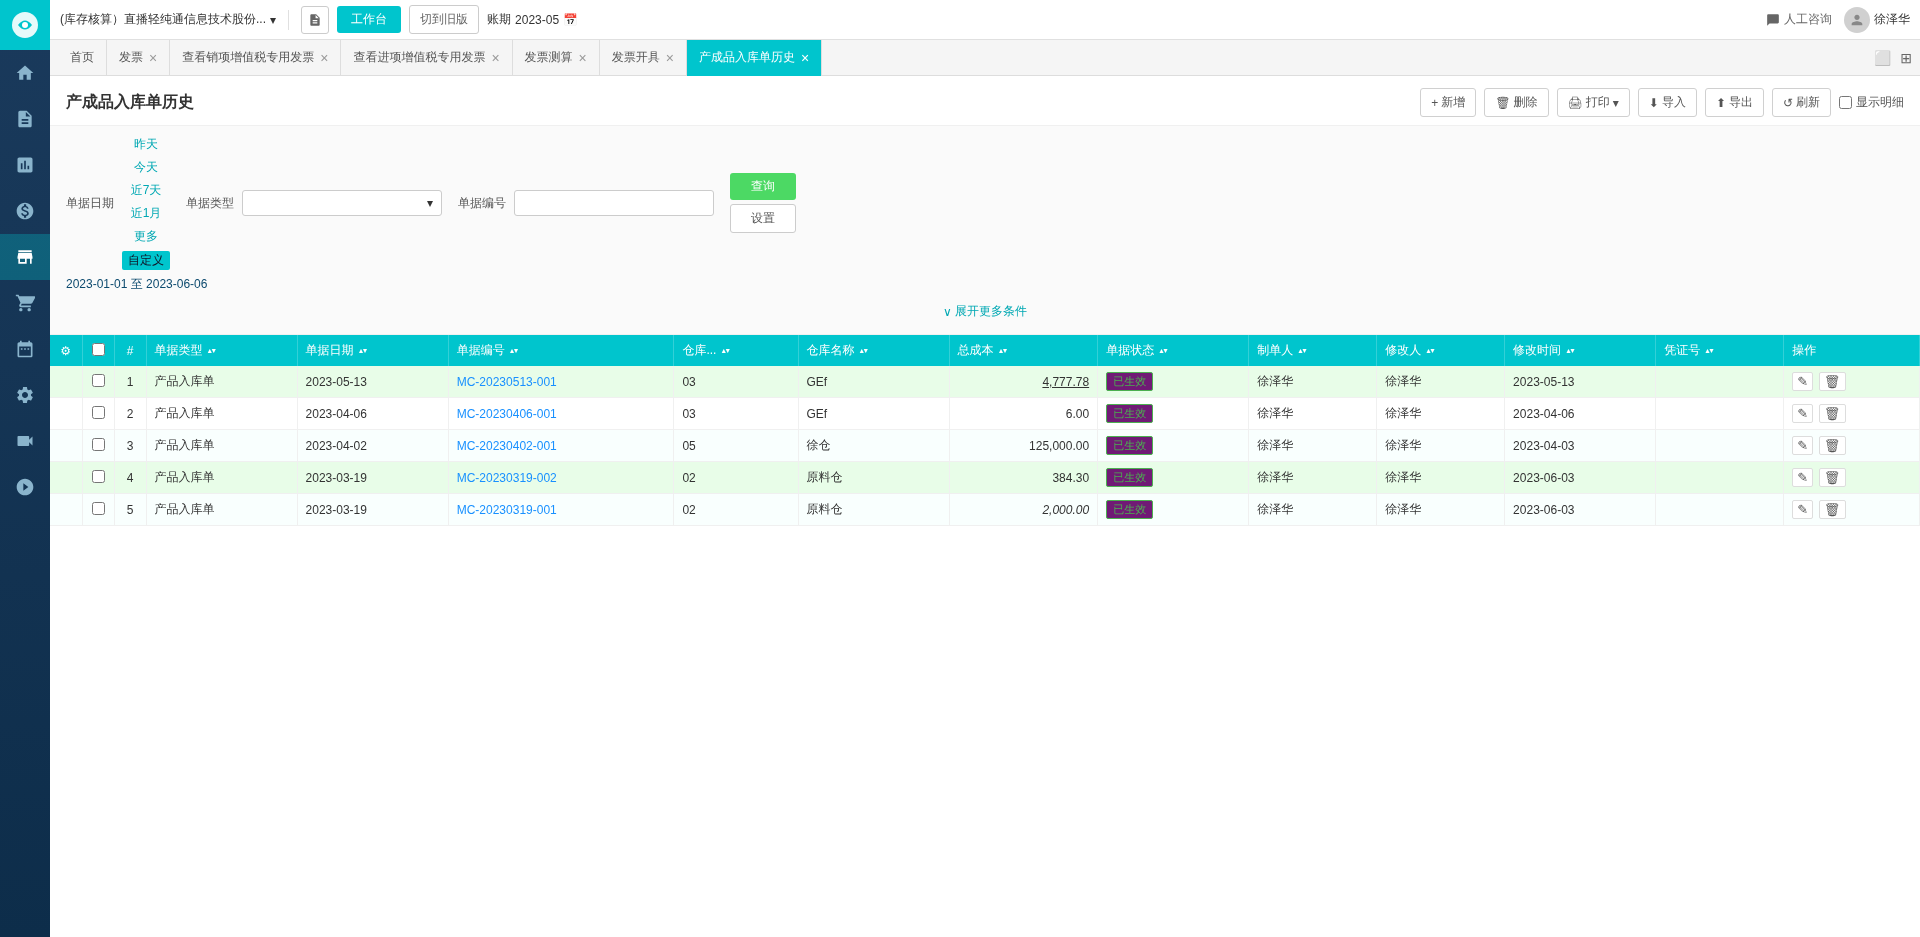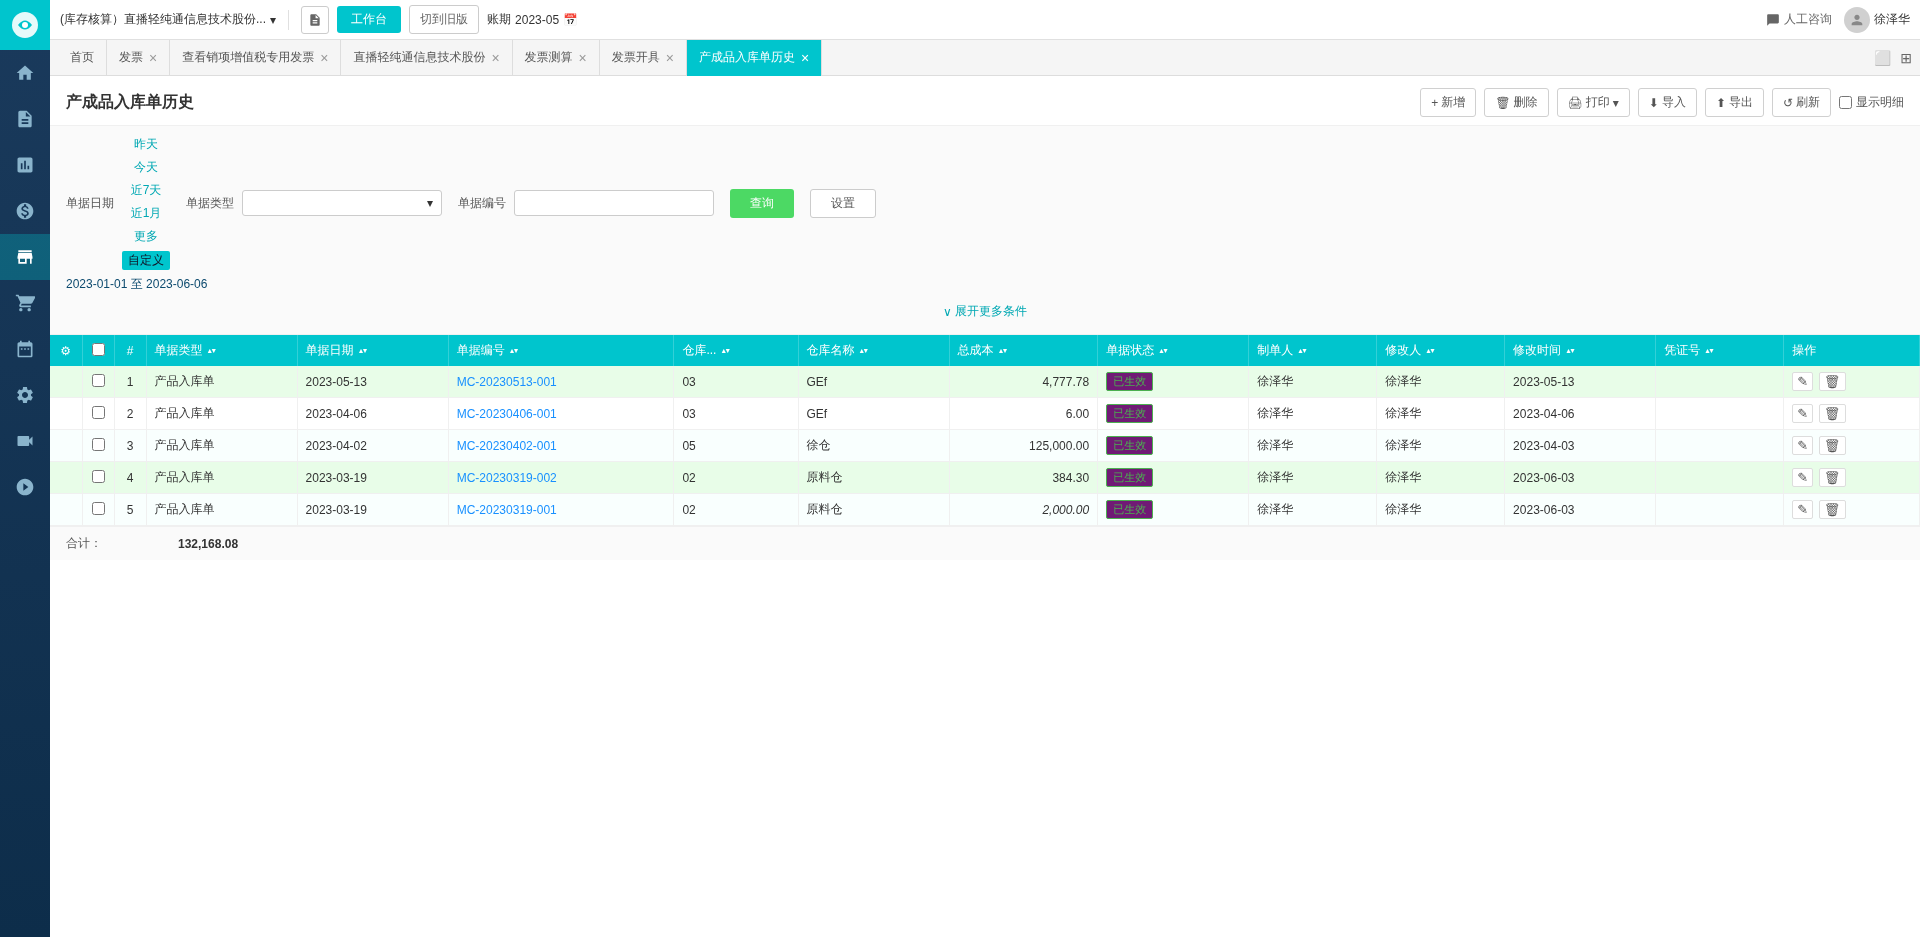--- a/index.html
+++ b/index.html
@@ -61,21 +61,21 @@
     .filter-label { font-size: 12px; color: #555; white-space: nowrap; }
     .date-shortcuts { display: flex; align-items: center; gap: 6px; flex-direction: column; }
     .date-shortcut { font-size: 12px; color: #00a8b3; cursor: pointer; }
     .date-shortcut.active { background: #00c5cd; color: #0f172a; padding: 1px 6px; border-radius: 2px; }
     .date-range { font-size: 12px; color: #0c4a6e; }
     .filter-select { border: 1px solid #ccc; border-radius: 3px; padding: 3px 8px; font-size: 12px; background: #fff; width: 200px; display: flex; align-items: center; justify-content: space-between; cursor: pointer; height: 26px; }
     .filter-input { border: 1px solid #ccc; border-radius: 3px; padding: 3px 8px; font-size: 12px; background: #fff; width: 200px; height: 26px; }
     .expand-btn { display: flex; align-items: center; gap: 3px; font-size: 12px; color: #00a8b3; cursor: pointer; }
     .query-btn { background: #4cd964; color: #fff; border: none; border-radius: 3px; padding: 5px 20px; font-size: 12px; cursor: pointer; }
     .set-btn { background: #fff; color: #555; border: 1px solid #ccc; border-radius: 3px; padding: 5px 20px; font-size: 12px; cursor: pointer; }
-    .filter-btns { display: flex; gap: 16px; }
+    .filter-btns { display: flex; flex-direction: column; gap: 4px; }
 
     
     .table-wrap { padding: 0 0; overflow-x: auto; }
     table { width: 100%; border-collapse: collapse; font-size: 12px; }
     thead tr { background: #00c5cd; color: #fff; }
     thead th { padding: 7px 8px; text-align: left; white-space: nowrap; border-right: 1px solid rgba(255,255,255,0.2); font-weight: normal; }
     thead th .sort-arrows { display: inline-flex; flex-direction: column; margin-left: 2px; vertical-align: middle; font-size: 8px; line-height: 1; }
     tbody tr { background: #fff; }
     tbody tr:nth-child(odd) { background: #f9fffe; }
     tbody tr.highlight { background: #e8fde8; }
@@ -211,21 +211,21 @@
   </div>
   <div class="tab-item">
     <span>发票</span>
     <span class="tab-close">×</span>
   </div>
   <div class="tab-item">
     <span>查看销项增值税专用发票</span>
     <span class="tab-close">×</span>
   </div>
   <div class="tab-item">
-    <span>直播轻纯通信息技术股份</span>
+    <span>查看进项增值税专用发票</span>
     <span class="tab-close">×</span>
   </div>
   <div class="tab-item">
     <span>发票测算</span>
     <span class="tab-close">×</span>
   </div>
   <div class="tab-item">
     <span>发票开具</span>
     <span class="tab-close">×</span>
   </div>
@@ -388,21 +388,21 @@
       <input type="checkbox" style="">
     </td>
     <td class="col-num">1</td>
     <td>产品入库单</td>
     <td>2023-05-13</td>
     <td>
       <a href="#" class="link-text">MC-20230513-001</a>
     </td>
     <td>03</td>
     <td>GEf</td>
-    <td style="text-align:right;">4,777.78</td>
+    <td style="text-align:right;text-decoration:underline;">4,777.78</td>
     <td>
       <span class="status-badge status-active">已生效</span>
     </td>
     <td>徐泽华</td>
     <td>徐泽华</td>
     <td>2023-05-13</td>
     <td></td>
     <td>
       <div class="row-actions">
         <button class="row-action-btn" title="编辑">✎</button>
@@ -519,18 +519,14 @@
       <div class="row-actions">
         <button class="row-action-btn" title="编辑">✎</button>
         <button class="row-action-btn" title="删除">🗑</button>
       </div>
     </td>
   </tr>
         </tbody>
     </table>
   </div>
 
-  <div class="table-footer">
-    <span class="footer-total-label">合计：</span>
-    <span class="footer-total-value">132,168.08</span>
-  </div>
 
 </div>
 
 </body></html>

